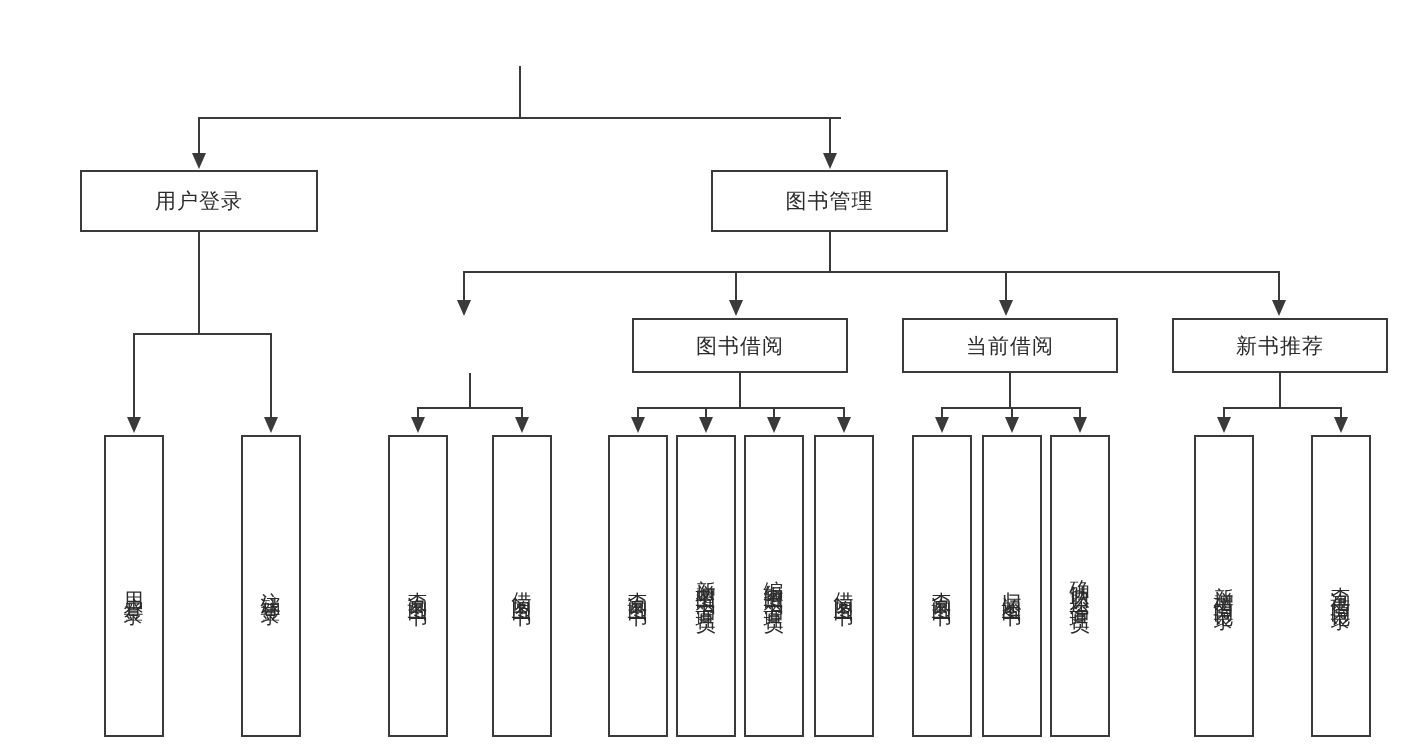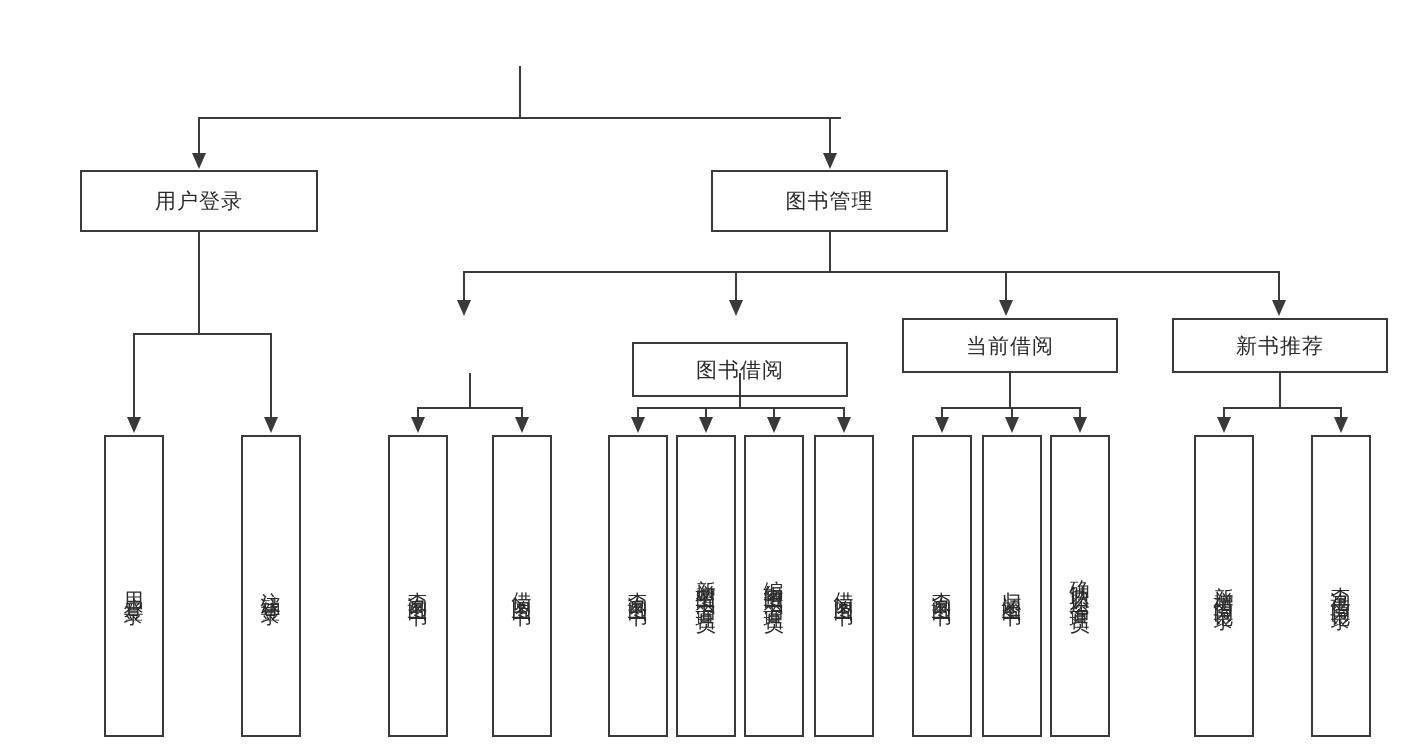--- a/index.html
+++ b/index.html
@@ -119,21 +119,21 @@
 
   <div class="vline" style="left:735px;top:271px;height:31px;"></div>
   <div class="arrow" style="left:729px;top:300px;"></div>
 
   <div class="vline" style="left:1005px;top:271px;height:31px;"></div>
   <div class="arrow" style="left:999px;top:300px;"></div>
 
   <div class="vline" style="left:1278px;top:271px;height:31px;"></div>
   <div class="arrow" style="left:1272px;top:300px;"></div>
 
-  <div class="node horiz" style="left:632px;top:318px;width:216px;height:55px;margin-top:24px;">
+  <div class="node horiz" style="left:632px;top:318px;width:216px;height:55px;">
     <span>图书借阅</span>
   </div>
   <div class="node horiz" style="left:902px;top:318px;width:216px;height:55px;">
     <span>当前借阅</span>
   </div>
   <div class="node horiz" style="left:1172px;top:318px;width:216px;height:55px;">
     <span>新书推荐</span>
   </div>
 
   <div class="vline" style="left:469px;top:373px;height:35px;"></div>

